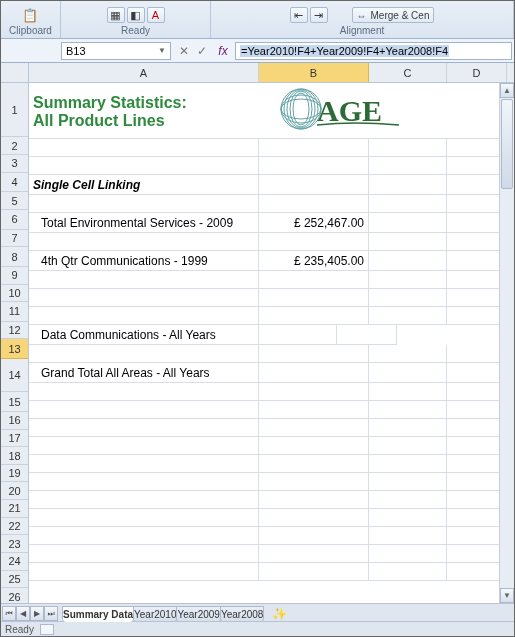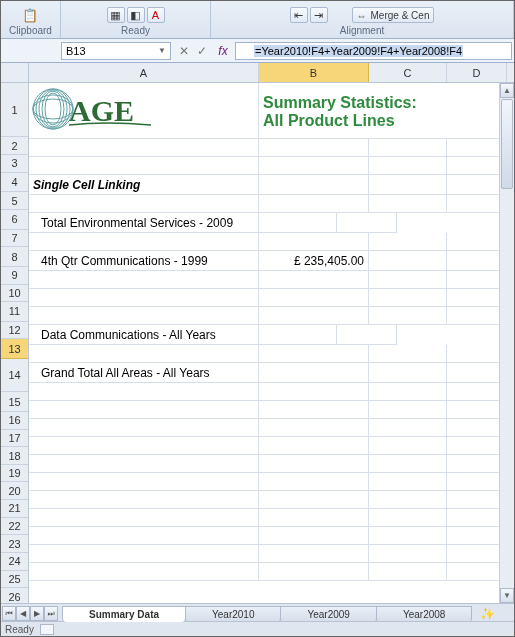--- a/index.html
+++ b/index.html
@@ -107,21 +107,21 @@
     width:18px; height:18px;
     display:flex;align-items:center;justify-content:center;
     color:#777; font-size:12px;
   }
   .formula-input {
     flex:1;
     height:18px;
     margin:2px 2px 2px 0;
     background:#fff;
     border:1px solid #9fb3cb;
-    padding:0 18px;
+    padding:0 4px;
     font-size:11px;
     display:flex; align-items:center;
     overflow:hidden;
     white-space:nowrap;
   }
   .formula-highlight { background:#c6d8f0; padding:0 1px; }
 
   
   .sheet-wrap {
     position:absolute;
@@ -239,21 +239,21 @@
   }
   .tab-nav .nb {
     width:14px;height:15px;
     background:linear-gradient(#f5f8fd,#d7e0ed);
     border:1px solid #aeb9cb;
     display:flex;align-items:center;justify-content:center;
     font-size:8px;color:#555;
   }
   .tabs { display:flex; margin-left:4px; align-items:flex-end;}
   .tab {
-    padding:2px 26px;
+    padding:2px 0;
     background:linear-gradient(#e9eff7,#d5deea);
     border:1px solid #aeb9cb;
     border-bottom:none;
     border-radius:0 0 4px 4px;
     margin-right:-1px;
     color:#333;
     position:relative;
     top:1px;
   }
   .tab.active {
@@ -430,41 +430,41 @@
           <span>C</span>
         </div>
       <div class="colhdr cD">
           <span>D</span>
         </div>
     </div>
 
     <div class="cells">
 
       <div class="row" style="height:56px">
+        <div class="cell cB title-cell" style="height:56px;border-right:none;flex-direction:column;align-items:flex-start;justify-content:center;padding-top:4px;overflow:visible;white-space:nowrap;width:248px">
+          <span>Summary Statistics:</span>
+          <span>All Product Lines</span>
+        </div>
         <div class="cell cA" style="height:56px;position:relative">
           <div class="logo">
             <svg viewBox="0 0 130 52">
               <g stroke="#3a8a8f" stroke-width="1" fill="none" opacity="0.8">
                 <ellipse cx="22" cy="24" rx="20" ry="20"></ellipse>
                 <ellipse cx="22" cy="24" rx="17" ry="20"></ellipse>
                 <ellipse cx="22" cy="24" rx="14" ry="19"></ellipse>
                 <ellipse cx="22" cy="24" rx="11" ry="18"></ellipse>
                 <ellipse cx="22" cy="24" rx="8" ry="16"></ellipse>
                 <ellipse cx="22" cy="24" rx="20" ry="14"></ellipse>
                 <ellipse cx="22" cy="24" rx="20" ry="10"></ellipse>
               </g>
               <text x="38" y="36" font-family="Georgia,serif" font-size="30" fill="#2c6b36" font-weight="bold">AGE</text>
               <path d="M38 40 Q75 36 120 40" stroke="#2c6b36" stroke-width="1.5" fill="none"></path>
             </svg>
           </div>
         </div>
-        <div class="cell cB title-cell" style="height:56px;border-right:none;flex-direction:column;align-items:flex-start;justify-content:center;padding-top:4px;overflow:visible;white-space:nowrap;width:248px">
-          <span>Summary Statistics:</span>
-          <span>All Product Lines</span>
-        </div>
       </div>
 
       <div class="row" style="height:18px">
           <div class="cell cA"></div>
           <div class="cell cB"></div>
           <div class="cell cC"></div>
           <div class="cell cD"></div>
         </div>
       <div class="row" style="height:18px">
           <div class="cell cA"></div>
@@ -484,20 +484,23 @@
       <div class="row" style="height:18px">
           <div class="cell cA"></div>
           <div class="cell cB"></div>
           <div class="cell cC"></div>
           <div class="cell cD"></div>
         </div>
 
       <div class="row" style="height:20px">
         <div class="cell cA" style="padding-left:12px">
             <span>Total Environmental Services - 2009</span>
+          </div>
+        <div class="cell cB right">
+            <span>£    252,467.00</span>
           </div>
         <div class="cell cC"></div>
           <div class="cell cD"></div>
       </div>
       <div class="row" style="height:18px">
           <div class="cell cA"></div>
           <div class="cell cB"></div>
           <div class="cell cC"></div>
           <div class="cell cD"></div>
         </div>

